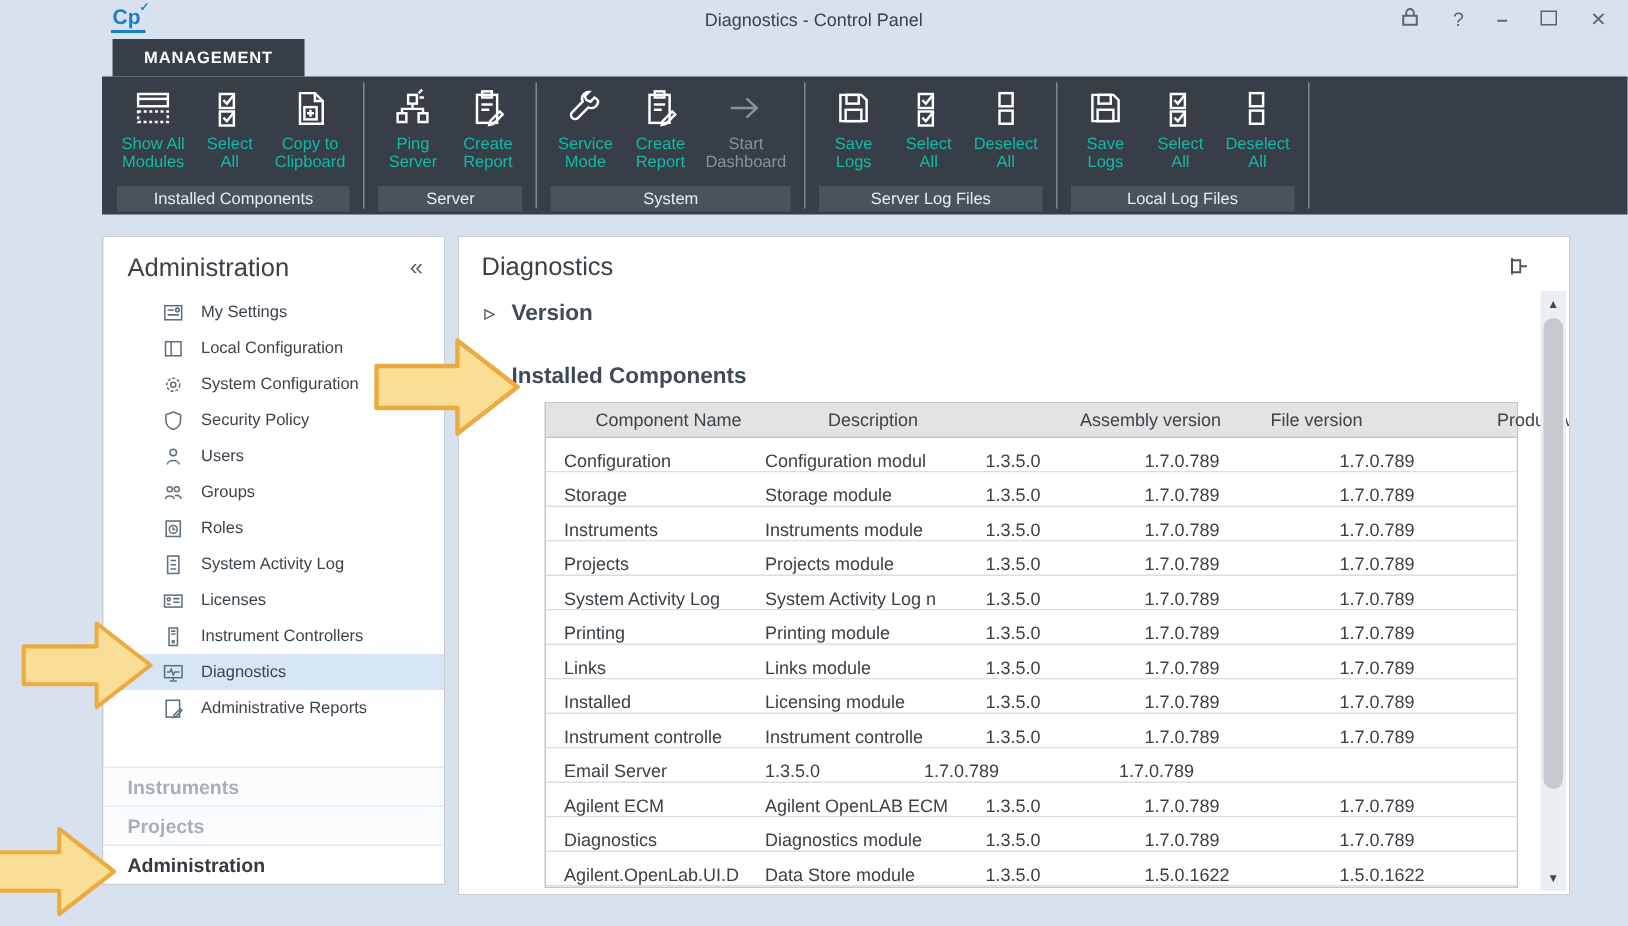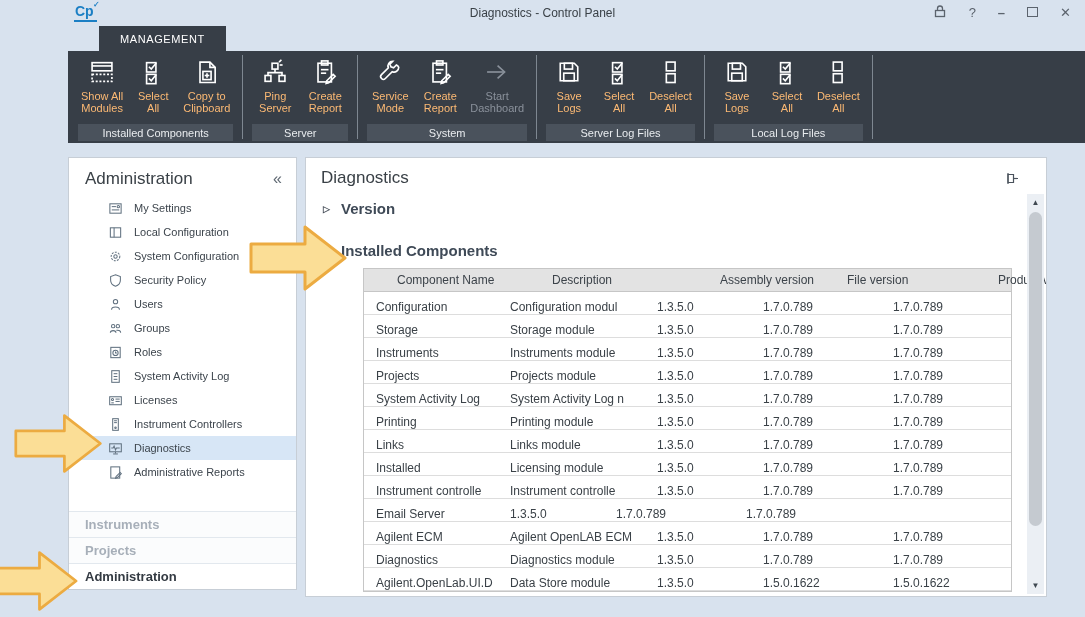--- a/index.html
+++ b/index.html
@@ -13,30 +13,30 @@
   .logo { position:absolute; left:74px; top:3px; color:#1B7FC4; font-weight:bold;
           font-size:14px; line-height:16px; border-bottom:2px solid #1B7FC4; padding:0 3px 1px 1px; }
   .logo .check { position:absolute; top:-6px; right:-3px; font-size:8px; color:#1B7FC4; }
   .win-title { position:absolute; left:0; right:0; top:6px; text-align:center; font-size:12px; color:#3A4147; }
   .win-controls { position:absolute; right:14px; top:4px; display:flex; gap:22px; align-items:center; color:#5B636D; }
   .win-controls .wc { font-size:13px; line-height:16px; cursor:pointer; text-align:center; }
   .wc-max { width:11px; height:10px; border:1.5px solid #5B636D; display:inline-block; }
   .wc-min { font-weight:bold; }
   
   .tab { position:absolute; left:75px; top:26px; height:25px; background:#373E47; color:#FFF;
-         font-size:11px; font-weight:normal; letter-spacing:.6px; display:flex; align-items:center;
-         padding:0 21px; cursor:pointer;margin-left:24px; }
+         font-size:11px; font-weight:bold; letter-spacing:.6px; display:flex; align-items:center;
+         padding:0 21px; cursor:pointer; }
   .ribbon { position:absolute; left:68px; top:51px; right:0; height:92px; background:#373E47;
             display:flex; align-items:stretch; padding-left:3px; }
   .rgroup { position:relative; display:flex; align-items:flex-start; justify-content:center; padding:0 5px 20px; }
   .rgroup .strip { position:absolute; left:7px; right:7px; bottom:2px; height:17px; background:#4A525C;
                    color:#E9ECEF; font-size:11px; display:flex; align-items:center; justify-content:center; }
   .rsep { width:1px; background:#7E8791; margin:4px 2px; }
   .rbtn { display:flex; flex-direction:column; align-items:center; padding:7px 5px 0; min-width:50px;
-          color:#fdba74; cursor:pointer; }
+          color:#14b8a6; cursor:pointer; }
   .rbtn svg { stroke:#FFF; fill:none; stroke-width:1.4; width:28px; height:28px; }
   .rbtn .lbl { margin-top:4px; font-size:11px; line-height:12px; text-align:center; white-space:nowrap; }
   .rbtn.disabled { color:#8A919B; cursor:default; }
   .rbtn.disabled svg { stroke:#8A919B; }
   
   .sidebar { position:absolute; left:68px; top:157px; width:229px; height:433px; background:#FFF;
              border:1px solid #C7CED6; }
   .sb-header { display:flex; align-items:center; padding:11px 14px 7px 16px; }
   .sb-title { font-size:17px; color:#3A4147; flex:1; }
   .sb-collapse { color:#5E6872; font-size:16px; cursor:pointer; }

